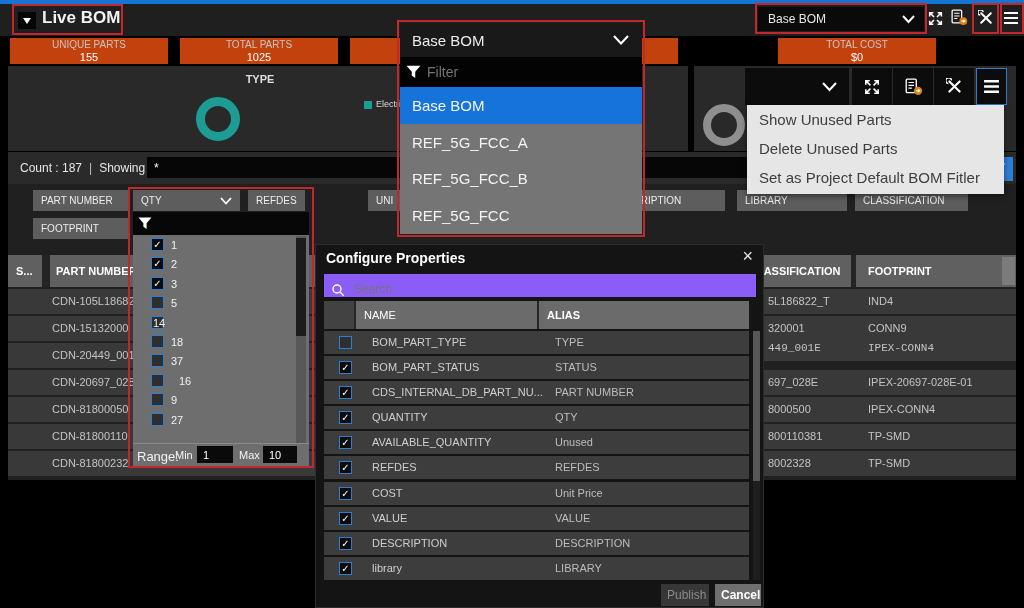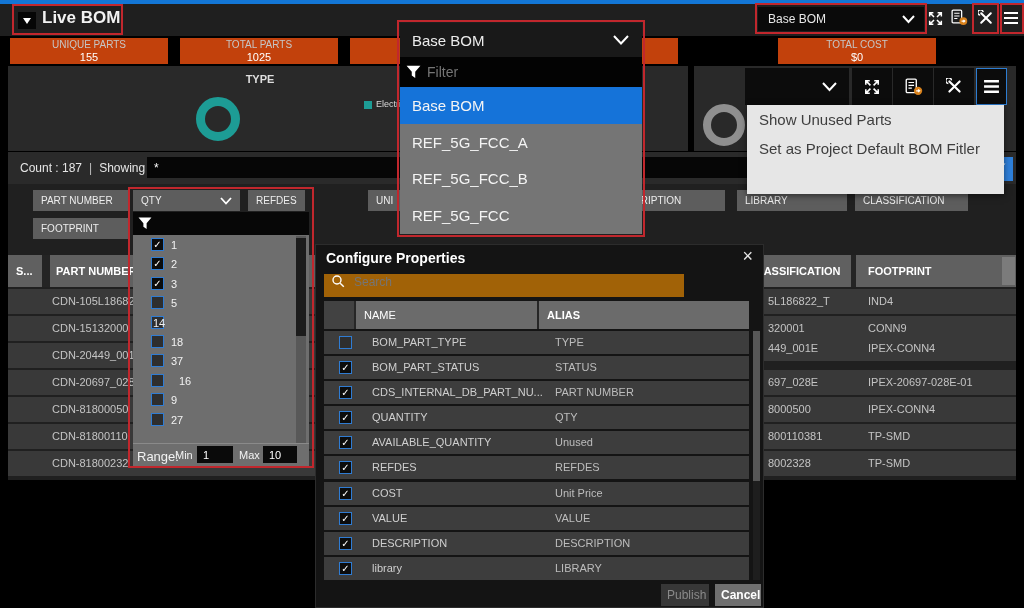--- a/index.html
+++ b/index.html
@@ -199,21 +199,21 @@
 <div class="abs" style="left:1002px;top:257px;width:13px;height:28px;background:#7b7b7b;"></div>
 
 <div class="rrow" style="left:718px;top:289px;width:298px;">
   <span class="cellt" style="left:50px;width:85px;">5L186822_T</span>
   <span class="cellt" style="left:150px;width:140px;">IND4</span>
 </div>
 <div class="rrow" style="left:718px;top:316px;width:298px;">
   <span class="cellt" style="left:50px;width:85px;">320001</span>
   <span class="cellt" style="left:150px;width:140px;">CONN9</span>
 </div>
-<div class="rrow" style="left:718px;top:336px;width:298px;">
+<div class="rrow" style="left:718px;top:336px;width:298px;font-family:Liberation Mono, monospace;">
   <span class="cellt" style="left:50px;width:85px;">449_001E</span>
   <span class="cellt" style="left:150px;width:140px;">IPEX-CONN4</span>
 </div>
 <div class="rrow" style="left:718px;top:370px;width:298px;">
   <span class="cellt" style="left:50px;width:85px;">697_028E</span>
   <span class="cellt" style="left:150px;width:140px;">IPEX-20697-028E-01</span>
 </div>
 <div class="rrow" style="left:718px;top:397px;width:298px;">
   <span class="cellt" style="left:50px;width:85px;">8000500</span>
   <span class="cellt" style="left:150px;width:140px;">IPEX-CONN4</span>
@@ -222,20 +222,21 @@
   <span class="cellt" style="left:50px;width:85px;">800110381</span>
   <span class="cellt" style="left:150px;width:140px;">TP-SMD</span>
 </div>
 <div class="rrow" style="left:718px;top:451px;width:298px;">
   <span class="cellt" style="left:50px;width:85px;">8002328</span>
   <span class="cellt" style="left:150px;width:140px;">TP-SMD</span>
 </div>
 
 <div class="abs" style="left:747px;top:105px;width:257px;height:89px;background:#e6e6e6;z-index:45;box-shadow:0 2px 6px rgba(0,0,0,.5);">
   <div class="menuitem">Show Unused Parts</div>
+  <div class="menuitem">Delete Unused Parts</div>
   <div class="menuitem">Set as Project Default BOM Fitler</div>
 </div>
 
 <div class="abs" style="left:133px;top:212px;width:176px;height:254px;background:#6e6e6e;z-index:30;">
   <div class="abs" style="left:0;top:0;width:176px;height:23px;background:#070707;">
     <svg width="14" height="13" viewBox="0 0 13 12" style="position:absolute;left:5px;top:5px;">
         <path d="M.5.5h12L8 5.8v5.4L5 9V5.8z" fill="#fff"></path>
       </svg>
   </div>
   <span class="cbx checked" style="left:18px;top:26px;">✓</span>
@@ -288,21 +289,21 @@
     <div class="popopt">REF_5G_FCC_A</div>
     <div class="popopt">REF_5G_FCC_B</div>
     <div class="popopt">REF_5G_FCC</div>
   </div>
 </div>
 <div class="redbox" style="left:397px;top:20px;width:248px;height:217px;z-index:41;"></div>
 
 <div class="abs" style="left:315px;top:244px;width:449px;height:364px;background:#141414;z-index:50;border:1px solid #2c2c2c;">
   <span class="abs" style="left:10px;top:5px;font-size:14px;font-weight:bold;color:#fff;">Configure Properties</span>
   <span class="abs" style="right:10px;top:1px;font-size:18px;color:#e8e8e8;cursor:default;">×</span>
-  <div class="abs" style="left:8px;top:29px;width:360px;height:23px;background:#a16207;display:flex;align-items:flex-start;">
+  <div class="abs" style="left:8px;top:29px;width:432px;height:23px;background:#8b5cf6;display:flex;align-items:flex-end;">
     <svg width="14" height="14" viewBox="0 0 14 14" fill="none" stroke="#fff" stroke-width="1.4" style="margin-left:7px;">
         <circle cx="6" cy="6" r="4"></circle>
         <path d="M9.2 9.2l3.6 3.6"></path>
       </svg>
     <input style="flex: 1 1 0%; margin: 0px 8px 0px 7px; background: transparent; border: none; color: rgb(221, 221, 221); font-size: 12px; outline: none;" placeholder="Search">
   </div>
   <div class="abs" style="left:8px;top:56px;width:425px;height:28px;background:#6b6b6b;"></div>
   <div class="abs" style="left:8px;top:56px;width:30px;height:28px;background:#424242;"></div>
   <div class="abs" style="left:38px;top:56px;width:2px;height:28px;background:#262626;"></div>
   <div class="abs" style="left:221px;top:56px;width:2px;height:28px;background:#262626;"></div>

